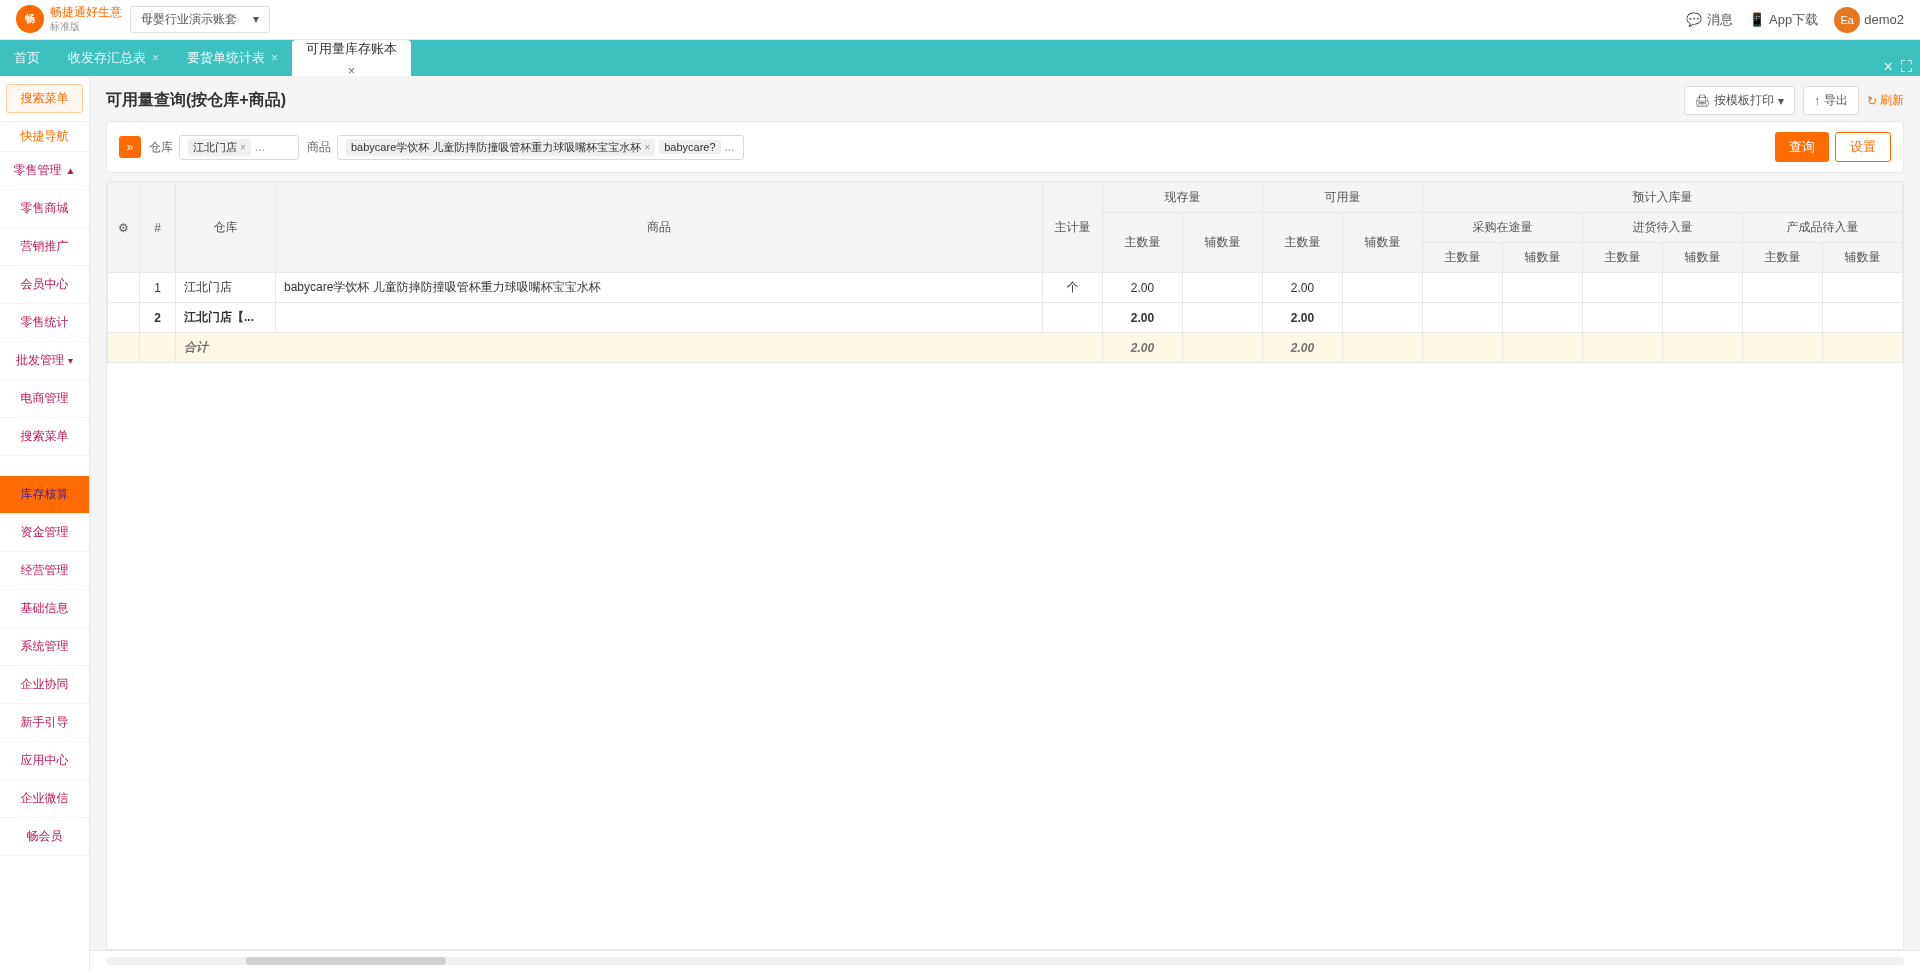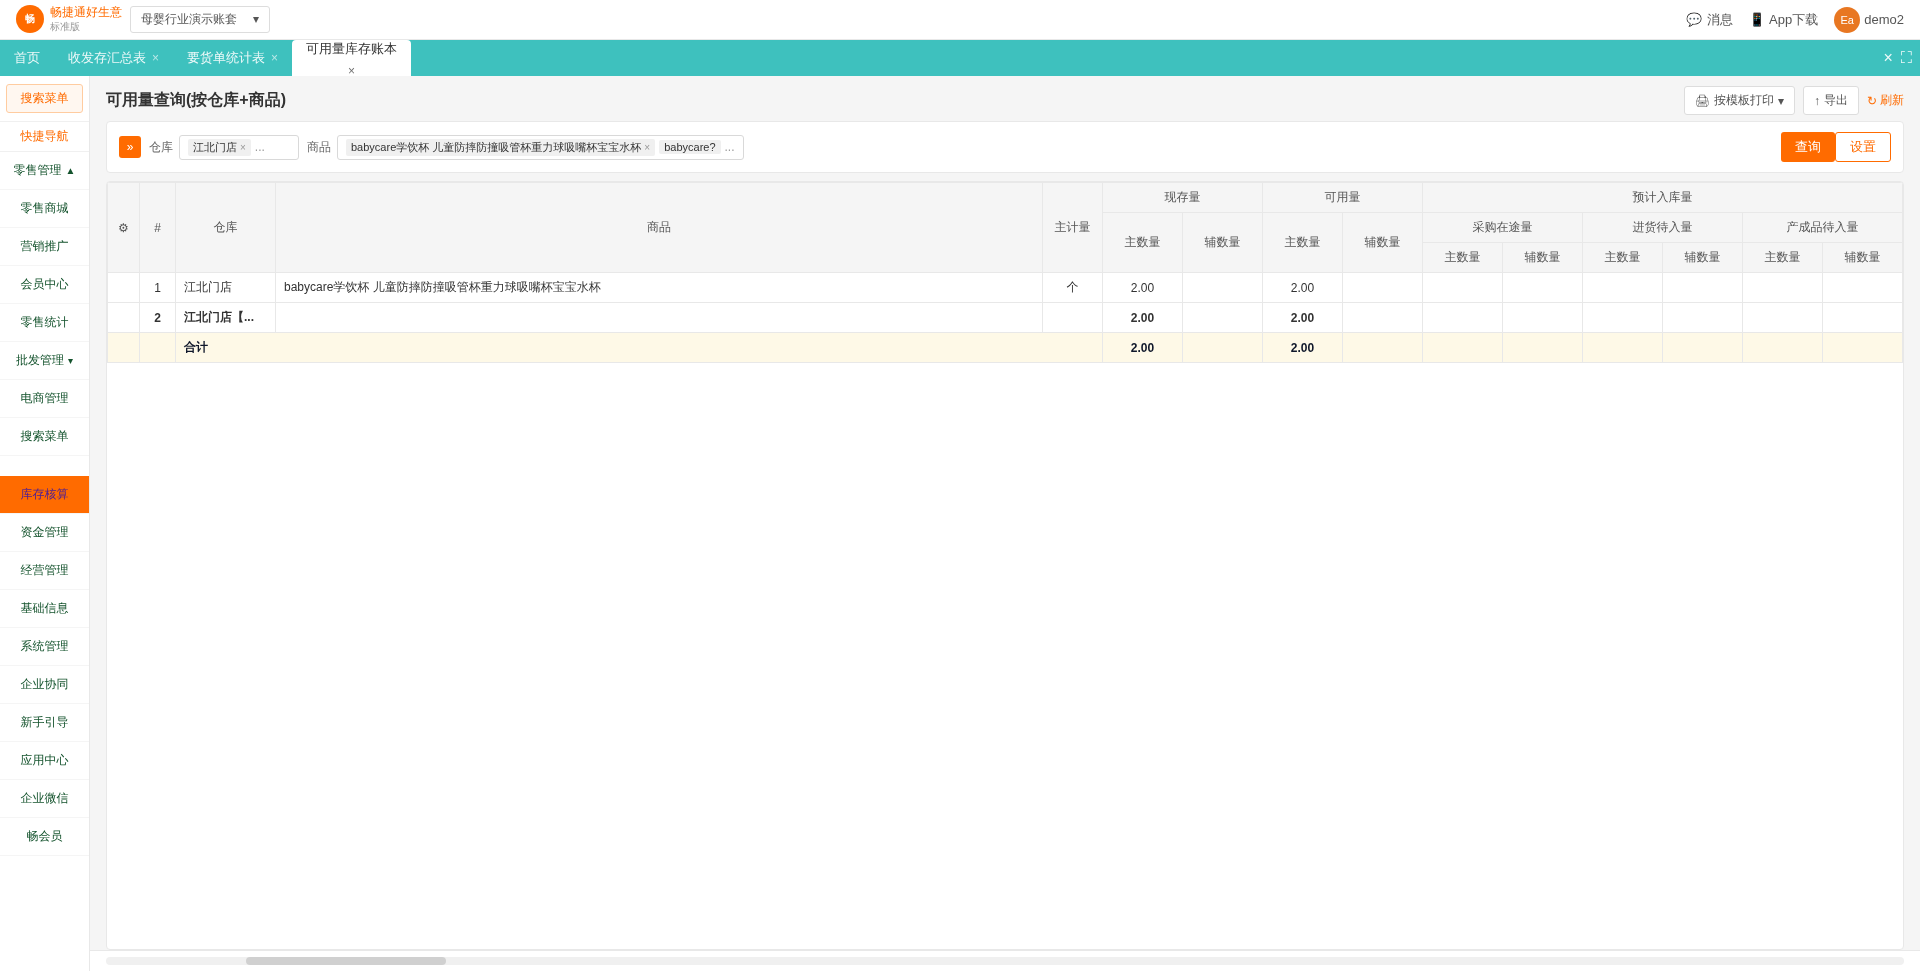--- a/index.html
+++ b/index.html
@@ -24,21 +24,21 @@
     .industry-select { display: flex; align-items: center; gap: 4px; padding: 4px 10px; border: 1px solid #ddd; border-radius: 3px; background: #fff; cursor: pointer; font-size: 12px; color: #555; min-width: 140px; justify-content: space-between; }
     .top-bar-right { display: flex; align-items: center; gap: 16px; font-size: 13px; color: #555; }
     .top-bar-right-item { display: flex; align-items: center; gap: 4px; cursor: pointer; }
     .avatar { width: 26px; height: 26px; border-radius: 50%; background: #e87722; display: flex; align-items: center; justify-content: center; color: white; font-size: 11px; }
 
     
     .tab-bar {
       background: #3ec1be;
       height: 36px;
       display: flex;
-      align-items: center;
+      align-items: flex-end;
       padding: 0 0 0 0;
       flex-shrink: 0;
       gap: 0;
     }
     .tab {
       height: 36px;
       display: flex;
       align-items: center;
       padding: 0 14px;
       font-size: 13px;
@@ -66,21 +66,21 @@
       flex-shrink: 0;
       overflow-y: auto;
     }
     .sidebar-search { padding: 8px 6px; border-bottom: 1px solid #f0f0f0; }
     .sidebar-search-btn { width: 100%; padding: 5px 4px; background: #fff7f0; border: 1px solid #ffcca0; border-radius: 3px; color: #ff6b00; font-size: 12px; cursor: pointer; text-align: center; }
     .sidebar-nav-btn { padding: 6px; text-align: center; font-size: 12px; color: #ff6b00; cursor: pointer; border-bottom: 1px solid #f0f0f0; }
     .sidebar-item {
       padding: 10px 4px;
       text-align: center;
       font-size: 12px;
-      color: #14532d;
+      color: #be185d;
       cursor: pointer;
       border-bottom: 1px solid #f5f5f5;
       display: flex;
       flex-direction: column;
       align-items: center;
       gap: 2px;
     }
     .sidebar-item.active { background: #ff6b00; color: #4c1d95; margin-top: 20px; }
     .sidebar-item.has-arrow { flex-direction: row; justify-content: center; gap: 4px; padding: 10px 8px; }
     .sidebar-arrow { font-size: 10px; }
@@ -132,21 +132,21 @@
       display: flex; align-items: center; gap: 4px;
       border: 1px solid #d9d9d9; border-radius: 3px; padding: 3px 8px;
       background: #fff; min-width: 120px; font-size: 12px;
     }
     .filter-tag {
       background: #f0f0f0; border-radius: 2px; padding: 1px 5px;
       font-size: 11px; display: flex; align-items: center; gap: 3px;
     }
     .filter-tag-close { cursor: pointer; color: #999; font-size: 10px; }
     .filter-more { color: #999; font-size: 12px; cursor: pointer; }
-    .filter-actions { margin-left: auto; display: flex; gap: 0; }
+    .filter-actions { margin-left: auto; display: flex; gap: 6px; }
     .btn-query {
       background: #ff6b00; color: #fff; border: none; border-radius: 3px;
       padding: 5px 14px; font-size: 13px; cursor: pointer;
     }
     .btn-setting {
       background: #fff; color: #ff6b00; border: 1px solid #ff6b00; border-radius: 3px;
       padding: 5px 14px; font-size: 13px; cursor: pointer;
     }
 
     
@@ -163,21 +163,21 @@
       border: 1px solid #e8e8e8; padding: 6px 8px;
       text-align: center; color: #333; background: #fff;
     }
     .data-table td.text-left { text-align: left; }
     .col-settings { width: 32px; }
     .col-index { width: 36px; }
     .col-warehouse { width: 100px; }
     .col-goods { min-width: 260px; }
     .col-unit { width: 60px; }
     .col-num { width: 80px; }
-    .total-row td { background: #fef9e7 !important; font-weight: bold; color: #0f172a; }
+    .total-row td { background: #fef9e7 !important; font-weight: bold; color: #737373; font-style: italic; }
 
     
     .footer-bar {
       background: #fff;
       border-top: 1px solid #e8e8e8;
       padding: 6px 16px;
       display: flex;
       align-items: center;
       flex-shrink: 0;
     }

